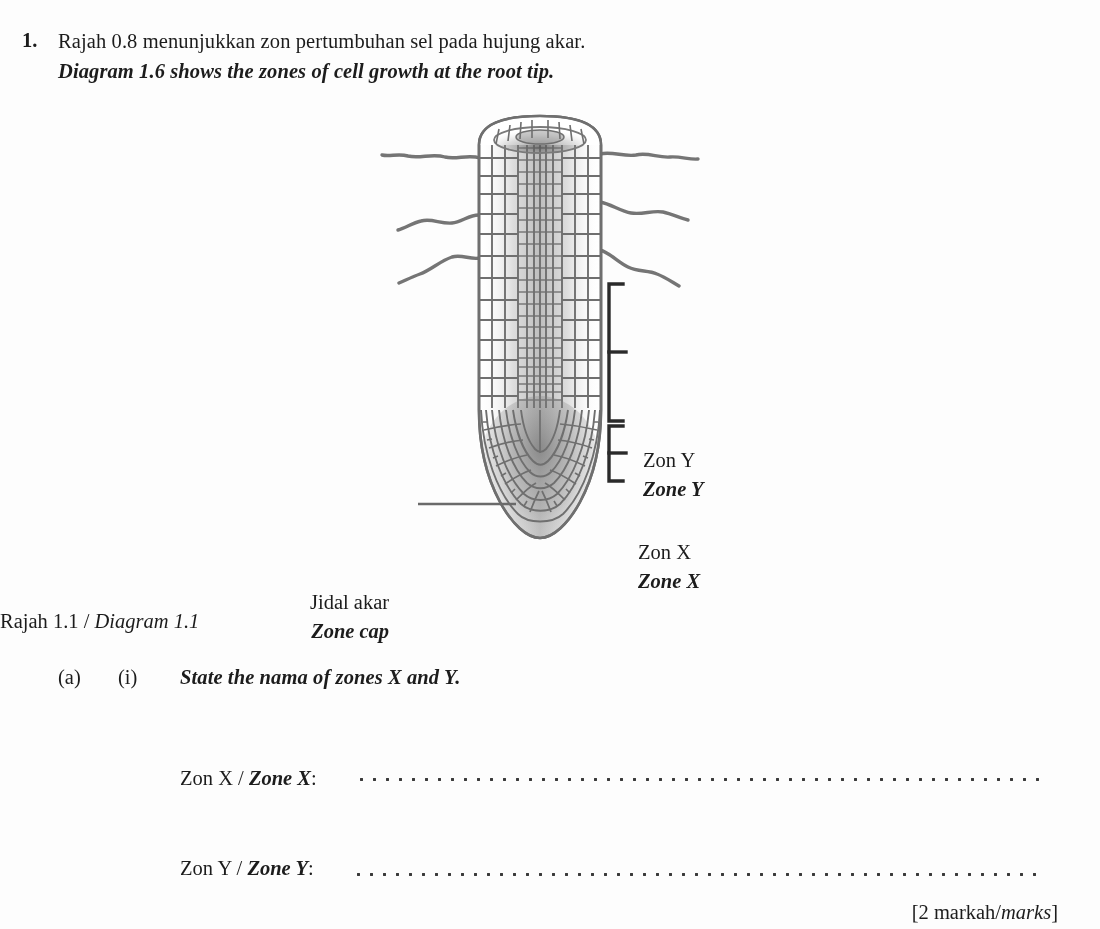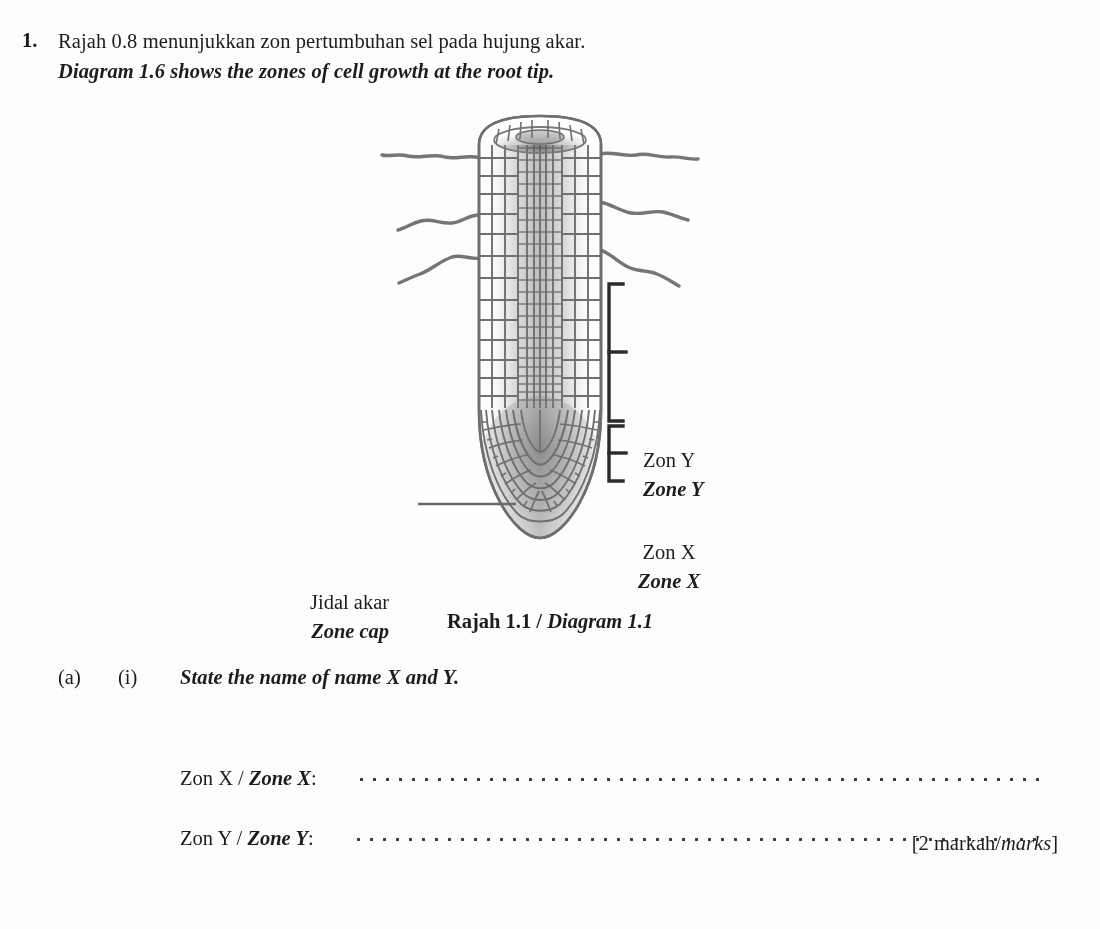--- a/index.html
+++ b/index.html
@@ -75,32 +75,32 @@
     position: absolute;
     font-size: 20.5px;
     line-height: 1.42;
     white-space: nowrap;
   }
   .lbl .en {
     font-style: italic;
     font-weight: 600;
   }
   .lbl.zone-y { left: 643px; top: 290px; margin-top: 46px; }
-  .lbl.zone-x { left: 638px; top: 428px; text-align: center; }
+  .lbl.zone-x { left: 638px; top: 428px; }
   .lbl.root-cap { left: 310px; top: 478px; text-align: right; }
 
   
   .caption {
     position: absolute;
     left: 0;
     top: 610px;
     width: 1100px;
-    text-align: center;
-    font-size: 20.5px;
-    font-weight: bold;
+    text-align: left;
+    font-size: 20.5px;
+    font-weight: normal;
   }
   .caption .en {
     font-style: italic;
   }
 
   
   .qblock {
     position: absolute;
     left: 0;
     top: 662px;
@@ -139,21 +139,22 @@
     top: 765px;
     width: 880px;
   }
   .ans-row {
     display: flex;
     align-items: baseline;
     height: 36px;
     gap: 39px;
   }
   .ans-row + .ans-row {
-    margin-top: 24px;
+    margin-top: 43px;
+    align-items: flex-end;
   }
   .ans-label {
     font-size: 20.5px;
     white-space: nowrap;
     flex: none;
   }
   .ans-label .en {
     font-style: italic;
     font-weight: 600;
   }
@@ -174,21 +175,21 @@
     height: 3px;
     background-image: radial-gradient(circle at 1.5px 1.5px, #3a3a3a 1.4px, rgba(0,0,0,0) 1.6px);
     background-size: 13px 3px;
     background-repeat: repeat-x;
   }
 
   
   .marks {
     position: absolute;
     right: 42px;
-    top: 832px;
+    top: 901px;
     font-size: 20.5px;
     white-space: nowrap;
     font-family: Liberation Serif, serif;
   }
   .marks .en {
     font-style: italic;
   }
 </style>
 </head>
 <body>
@@ -459,21 +460,21 @@
 
   <div class="caption">
     <span>Rajah 1.1 / </span><span class="en">Diagram 1.1</span>
   </div>
 
   <div class="qblock">
     <div class="qrow">
       <div class="q-a">(a)</div>
       <div class="q-i">(i)</div>
       <div class="q-body">
-        <div class="line-en">State the name of name X and Y.</div>
+        <div class="line-en">State the nama of zones X and Y.</div>
       </div>
     </div>
   </div>
 
   <div class="answers">
     <div class="ans-row">
       <span class="ans-label"><span>Zon X / </span><span class="en">Zone X</span><span>:</span></span>
       <span class="ans-dots"></span>
     </div>
     <div class="ans-row">

